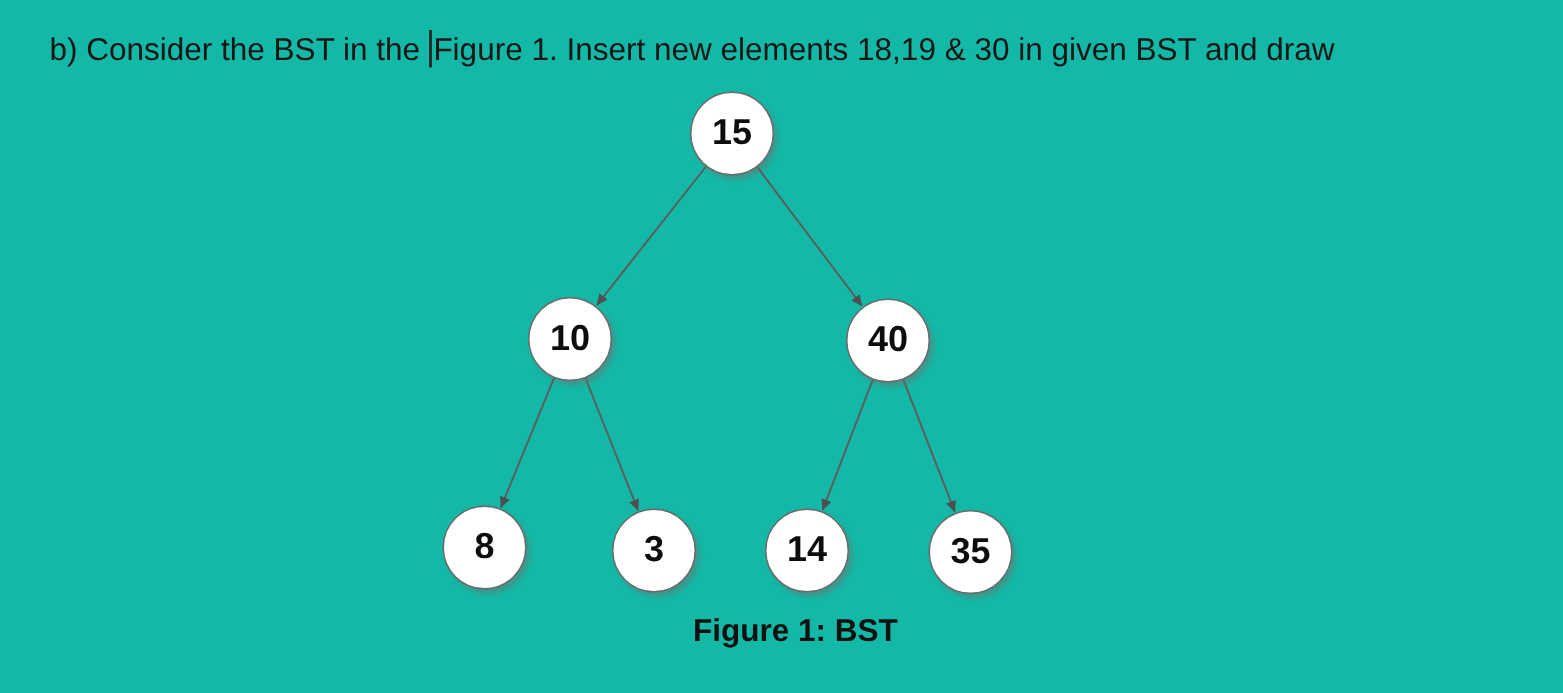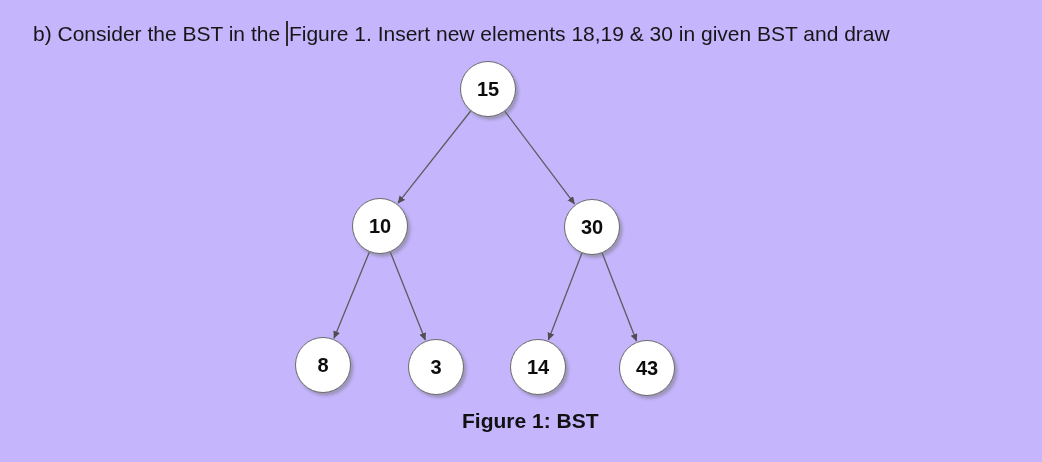--- a/index.html
+++ b/index.html
@@ -1,20 +1,20 @@
 <!DOCTYPE html>
 <html><head>
 <meta charset="utf-8">
 <style>
   html, body { margin: 0; padding: 0; background: #ffffff; }
   .page {
     position: relative;
     width: 1042px;
     height: 462px;
-    background: #c4b5fd;
+    background: #14b8a6;
     font-family: "Liberation Sans", sans-serif;
     overflow: hidden;
   }
   .question {
     position: absolute;
     left: 33px;
     top: 18px;
     font-size: 21px;
     line-height: 31px;
     color: #161616;
@@ -42,21 +42,21 @@
     height: 56px;
     box-sizing: border-box;
     border: 1.7px solid #6a6a6a;
     border-radius: 50%;
     background: #ffffff;
     box-shadow: 2.5px 3px 3px rgba(110,110,110,0.45);
     display: flex;
     align-items: center;
     justify-content: center;
     font-weight: bold;
-    font-size: 20px;
+    font-size: 24px;
     color: #0d0d0d;
     transform: translate(-50%, -50%);
   }
   .caption {
     position: absolute;
     left: 423px;
     top: 409px;
     font-size: 21px;
     font-weight: bold;
     color: #111111;
@@ -83,22 +83,22 @@
       <line x1="504.9" y1="111.4" x2="574.5" y2="203.8" stroke="#5c5c5c" stroke-width="1.3" marker-end="url(#arrowhead)"></line>
       <line x1="369.4" y1="251.9" x2="334.0" y2="338.2" stroke="#5c5c5c" stroke-width="1.3" marker-end="url(#arrowhead)"></line>
       <line x1="390.3" y1="252.0" x2="425.3" y2="340.0" stroke="#5c5c5c" stroke-width="1.3" marker-end="url(#arrowhead)"></line>
       <line x1="581.9" y1="253.1" x2="548.4" y2="339.9" stroke="#5c5c5c" stroke-width="1.3" marker-end="url(#arrowhead)"></line>
       <line x1="602.2" y1="253.1" x2="636.5" y2="341.0" stroke="#5c5c5c" stroke-width="1.3" marker-end="url(#arrowhead)"></line>
     </svg>
 
   <div id="nodes-layer">
       <div class="tree-node" style="left: 488px; top: 89px;">15</div>
       <div class="tree-node" style="left: 380px; top: 226px;">10</div>
-      <div class="tree-node" style="left: 592px; top: 227px;">30</div>
+      <div class="tree-node" style="left: 592px; top: 227px;">40</div>
       <div class="tree-node" style="left: 323px; top: 365px;">8</div>
       <div class="tree-node" style="left: 436px; top: 367px;">3</div>
       <div class="tree-node" style="left: 538px; top: 367px;">14</div>
-      <div class="tree-node" style="left: 647px; top: 368px;">43</div>
+      <div class="tree-node" style="left: 647px; top: 368px;">35</div>
     </div>
 
   <div class="caption">Figure 1: BST</div>
 
 </div>
 
 </body></html>

